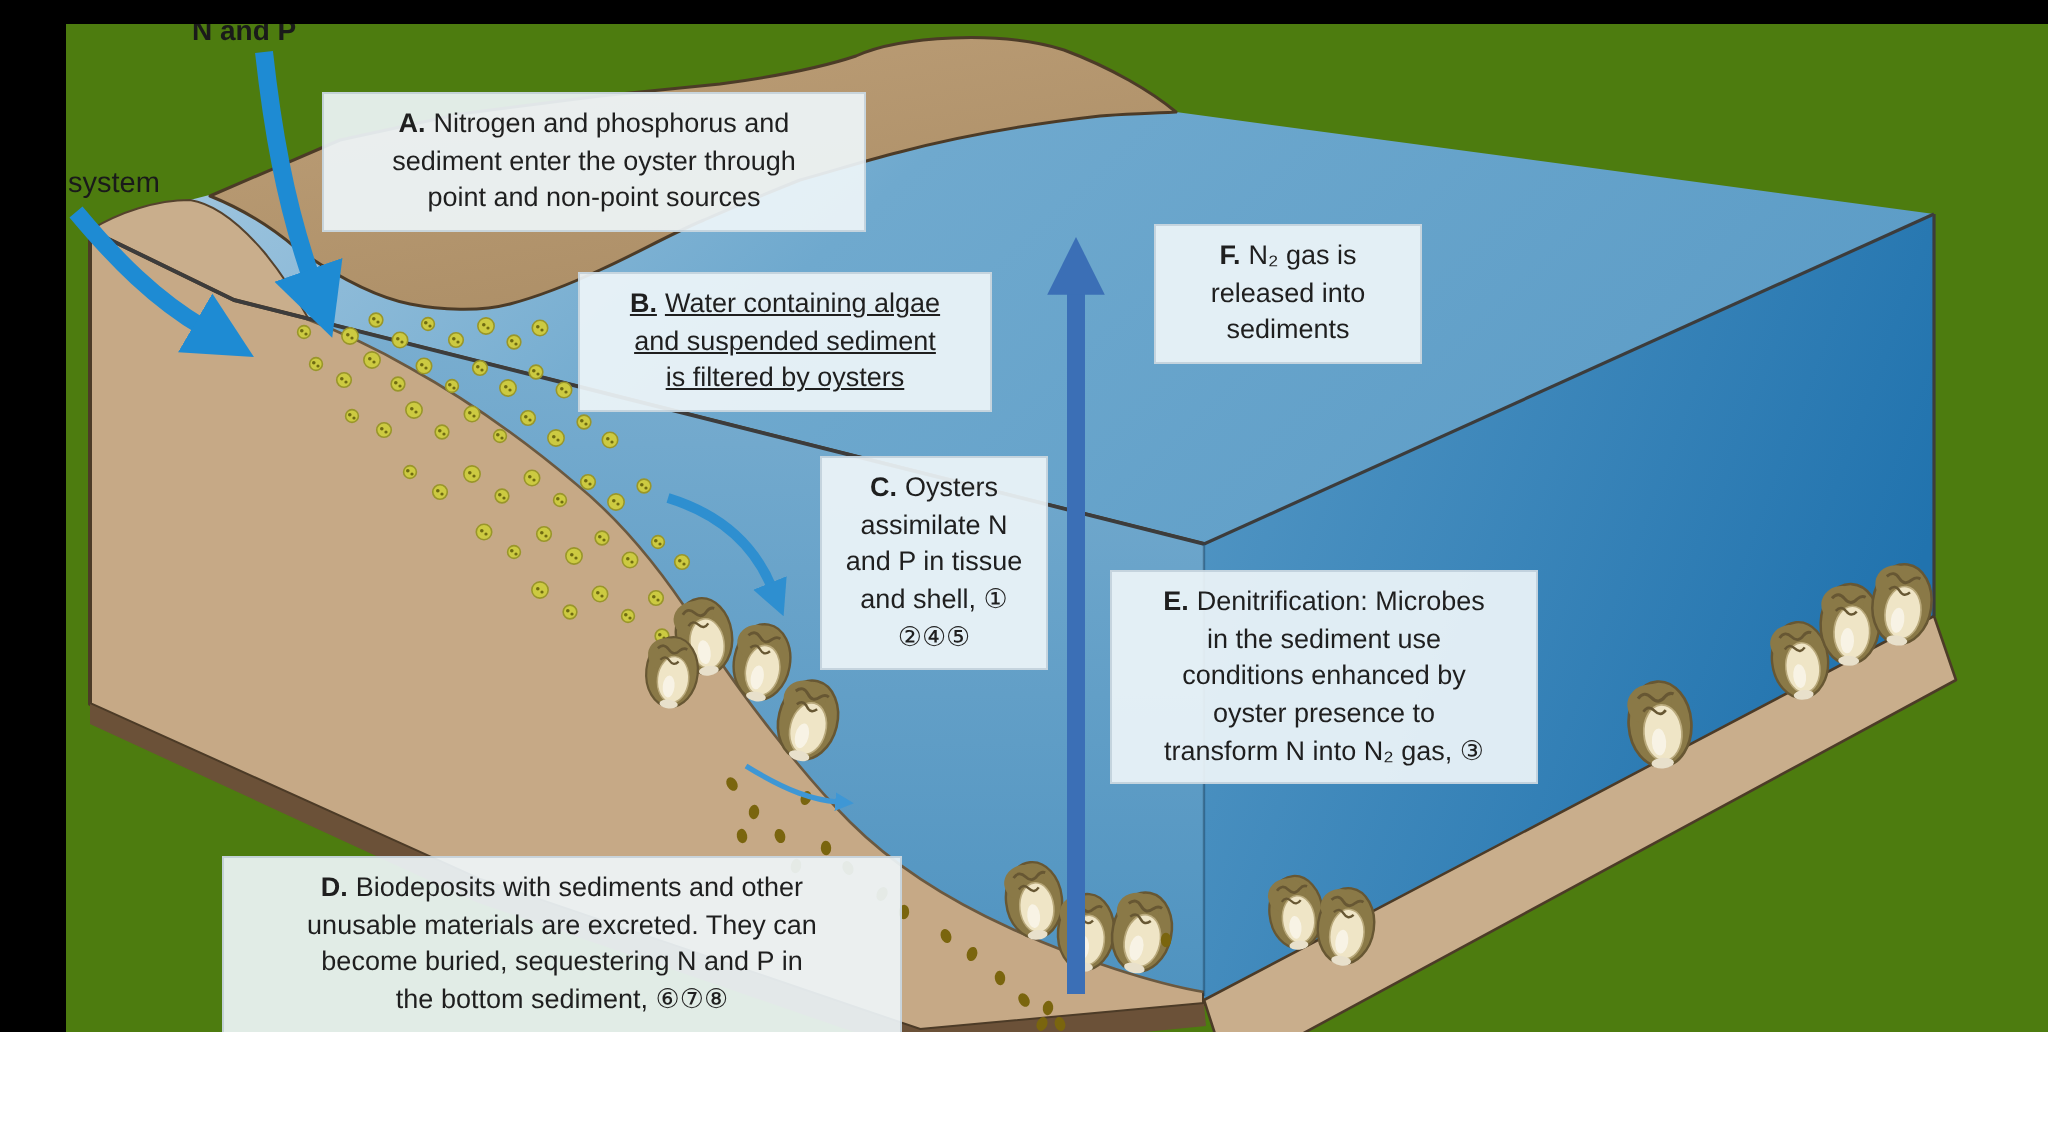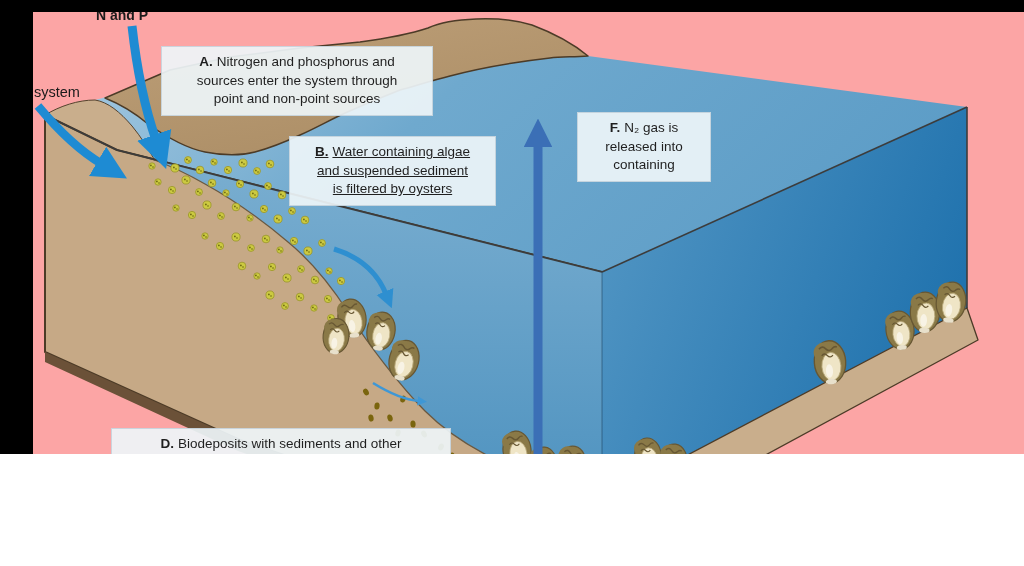--- a/index.html
+++ b/index.html
@@ -1,16 +1,16 @@
 <!DOCTYPE html>
 <html><head>
 <meta charset="utf-8">
 <style>
   html,body{margin:0;padding:0;background:#ffffff;}
-  .stage{position:relative;width:1024px;height:454px;background:#fca5a5;overflow:hidden;
+  .stage{position:relative;width:1024px;height:516px;background:#4d7c0f;overflow:hidden;
          font-family:"Liberation Sans",sans-serif;}
   .stage svg{position:absolute;left:0;top:0;z-index:1;}
   .bar-top{position:absolute;left:0;top:0;width:1024px;height:12px;z-index:10;}
   .bar-left{position:absolute;left:0;top:0;width:33px;height:566px;z-index:10;}
   .flabel{position:absolute;color:#1a1a1a;z-index:4;white-space:nowrap;}
   #label-nandp{left:96px;top:7px;font-size:14px;font-weight:bold;}
   #label-iment{left:34px;top:84px;font-size:14.5px;}
   .note{position:absolute;z-index:5;box-sizing:border-box;
         background:rgba(238,245,249,0.92);
         border:1px solid rgba(160,180,195,0.45);
@@ -403,35 +403,49 @@
         <path d="M373,383 C394,396 407,400 419,401" fill="none" stroke="#3E97D5" stroke-width="2.6" marker-end="url(#mLight)"></path>
         <path d="M538,497 L538,143" fill="none" stroke="#3B6FB6" stroke-width="9" marker-end="url(#mSteel)"></path>
       </g>
     </svg>
 
   <div class="flabel" id="label-nandp">N and P</div>
   <div class="flabel" id="label-iment">system</div>
 
   <div class="note" id="note-A">
     <b>A.</b><span class="body">Nitrogen and phosphorus and
-sources enter the system through
+sediment enter the oyster through
 point and non-point sources</span>
   </div>
   <div class="note" id="note-B">
     <b>B.</b><span class="body">Water containing algae
 and suspended sediment
 is filtered by oysters</span>
+  </div>
+  <div class="note" id="note-C">
+    <b>C.</b><span class="body">Oysters
+assimilate N
+and P in tissue
+and shell, ①
+②④⑤</span>
   </div>
   <div class="note" id="note-D">
     <b>D.</b><span class="body">Biodeposits with sediments and other
 unusable materials are excreted. They can
 become buried, sequestering N and P in
 the bottom sediment, ⑥⑦⑧</span>
   </div>
+  <div class="note" id="note-E">
+    <b>E.</b><span class="body">Denitrification: Microbes
+in the sediment use
+conditions enhanced by
+oyster presence to
+transform N into N₂ gas, ③</span>
+  </div>
   <div class="note" id="note-F">
     <b>F.</b><span class="body">N₂ gas is
 released into
-containing</span>
+sediments</span>
   </div>
 
   <div class="bar-top" style="background: rgb(0, 0, 0);"></div>
   <div class="bar-left" style="background: rgb(0, 0, 0);"></div>
 </div>
 
 </body></html>

